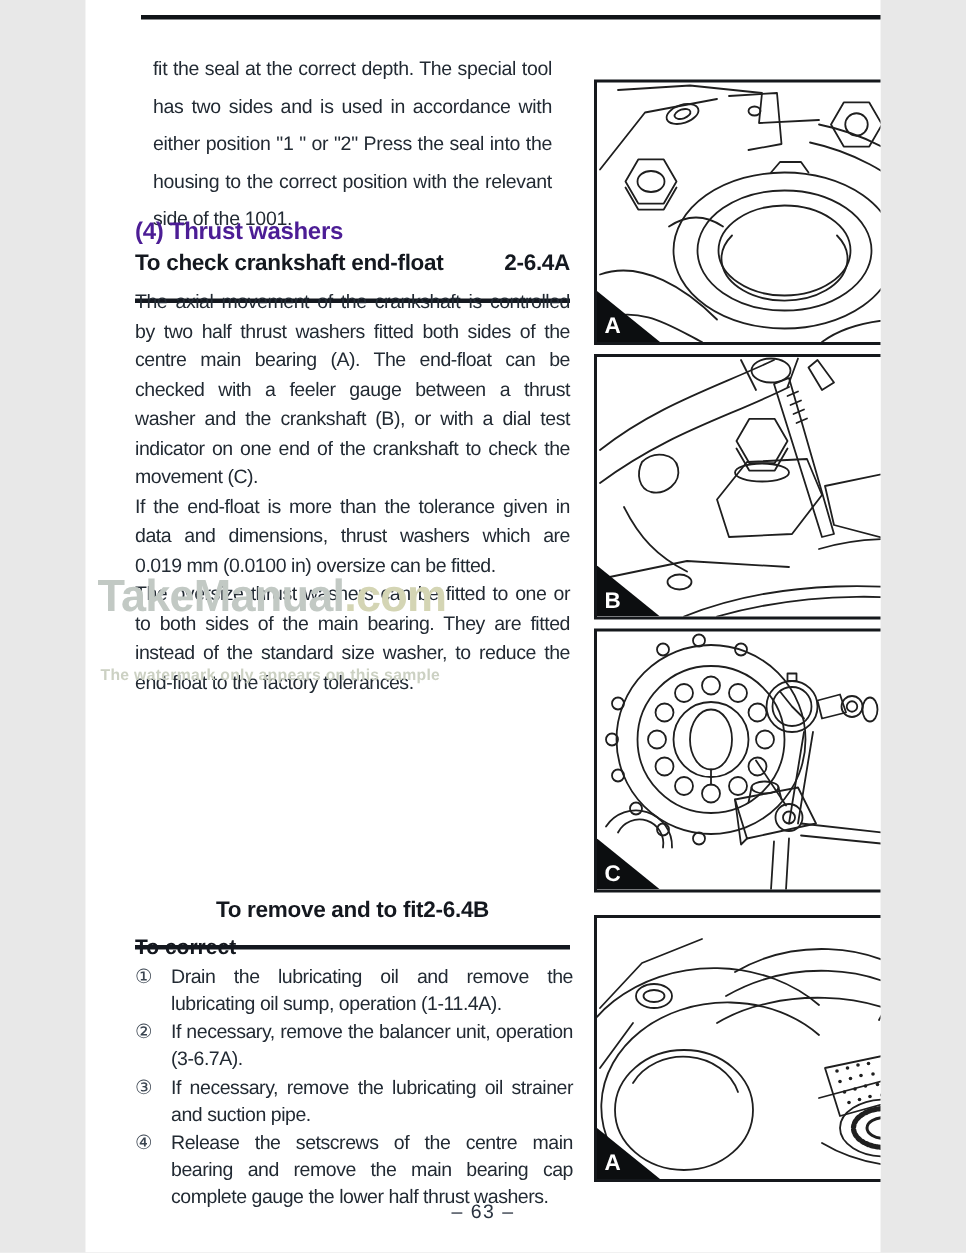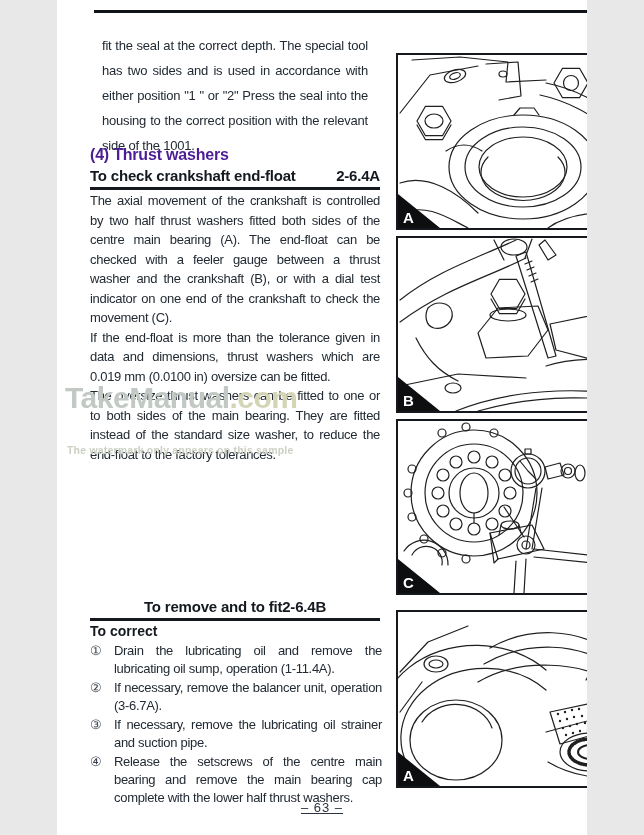--- a/index.html
+++ b/index.html
@@ -18,21 +18,21 @@
     font-size:13px;line-height:25px;text-align:justify;letter-spacing:-0.2px;
   }
   .sec-title{
     position:absolute;left:33px;top:146px;width:290px;
     font-size:16px;font-weight:bold;color:#4c1d95;letter-spacing:-0.2px;
   }
   .subhead{
     position:absolute;left:33px;width:290px;
     display:flex;justify-content:space-between;align-items:baseline;
     font-size:15px;font-weight:bold;color:#14181f;
-    border-bottom:3px solid #14181f;padding-bottom:3px;letter-spacing:-0.2px;
+    border-bottom:3px solid #14181f;padding-bottom:15px;letter-spacing:-0.2px;
   }
   .subhead-check{top:167px;}
   .subhead-remove{top:598px;justify-content:center;}
   .body-text{
     position:absolute;left:33px;top:191px;width:290px;
     font-size:13px;line-height:19.5px;text-align:justify;letter-spacing:-0.3px;
   }
   .body-text p{margin:0;}
   .to-remove{
     position:absolute;left:33px;top:623px;width:290px;
@@ -51,21 +51,21 @@
     font-weight:bold;font-size:30px;letter-spacing:-0.5px;line-height:32px;
   }
   .wm-name{color:#c2c9c4;}
   .wm-tld{color:#d4d5b4;}
   .wm-note{
     position:absolute;left:10px;top:428px;width:320px;
     font-size:10.5px;font-weight:bold;color:#ccd1c3;letter-spacing:0.2px;margin-top:16px;
   }
   .page-num{
     position:absolute;left:0;right:0;top:800px;text-align:center;
-    font-size:13px;color:#2a3340;letter-spacing:1px;text-decoration:underline;
+    font-size:13px;color:#2a3340;letter-spacing:1px;
   }
   .fig{
     position:absolute;left:339px;width:259px;
     border:2px solid #15181c;background:#fff;box-sizing:border-box;
   }
   .fig svg{display:block;width:100%;height:100%;}
   .fig-a1{top:53px;height:177px;}
   .fig-b {top:236px;height:177px;}
   .fig-c {top:419px;height:176px;}
   .fig-a2{top:610px;height:178px;}
@@ -118,21 +118,21 @@
     <div class="step">
       <span class="step-num">②</span>
       <span class="step-text">If necessary, remove the balancer unit, operation (3-6.7A).</span>
     </div>
     <div class="step">
       <span class="step-num">③</span>
       <span class="step-text">If necessary, remove the lubricating oil strainer and suction pipe.</span>
     </div>
     <div class="step">
       <span class="step-num">④</span>
-      <span class="step-text">Release the setscrews of the centre main bearing and remove the main bearing cap complete with the lower half thrust washers.</span>
+      <span class="step-text">Release the setscrews of the centre main bearing and remove the main bearing cap complete gauge the lower half thrust washers.</span>
     </div>
   </div>
 
   <div class="page-num">– 63 –</div>
 
   <div class="fig fig-a1">
     <svg viewBox="0 0 255 173" fill="none" stroke="#1f1f1f" stroke-width="1.2" stroke-linecap="round" stroke-linejoin="round">
       <path d="M2,58 L32,20 L80,11"></path>
       <path d="M14,5 L62,2 L110,7 L108,27 L148,25"></path>
       <ellipse cx="57" cy="21" rx="11" ry="6" transform="rotate(-18 57 21)"></ellipse>

